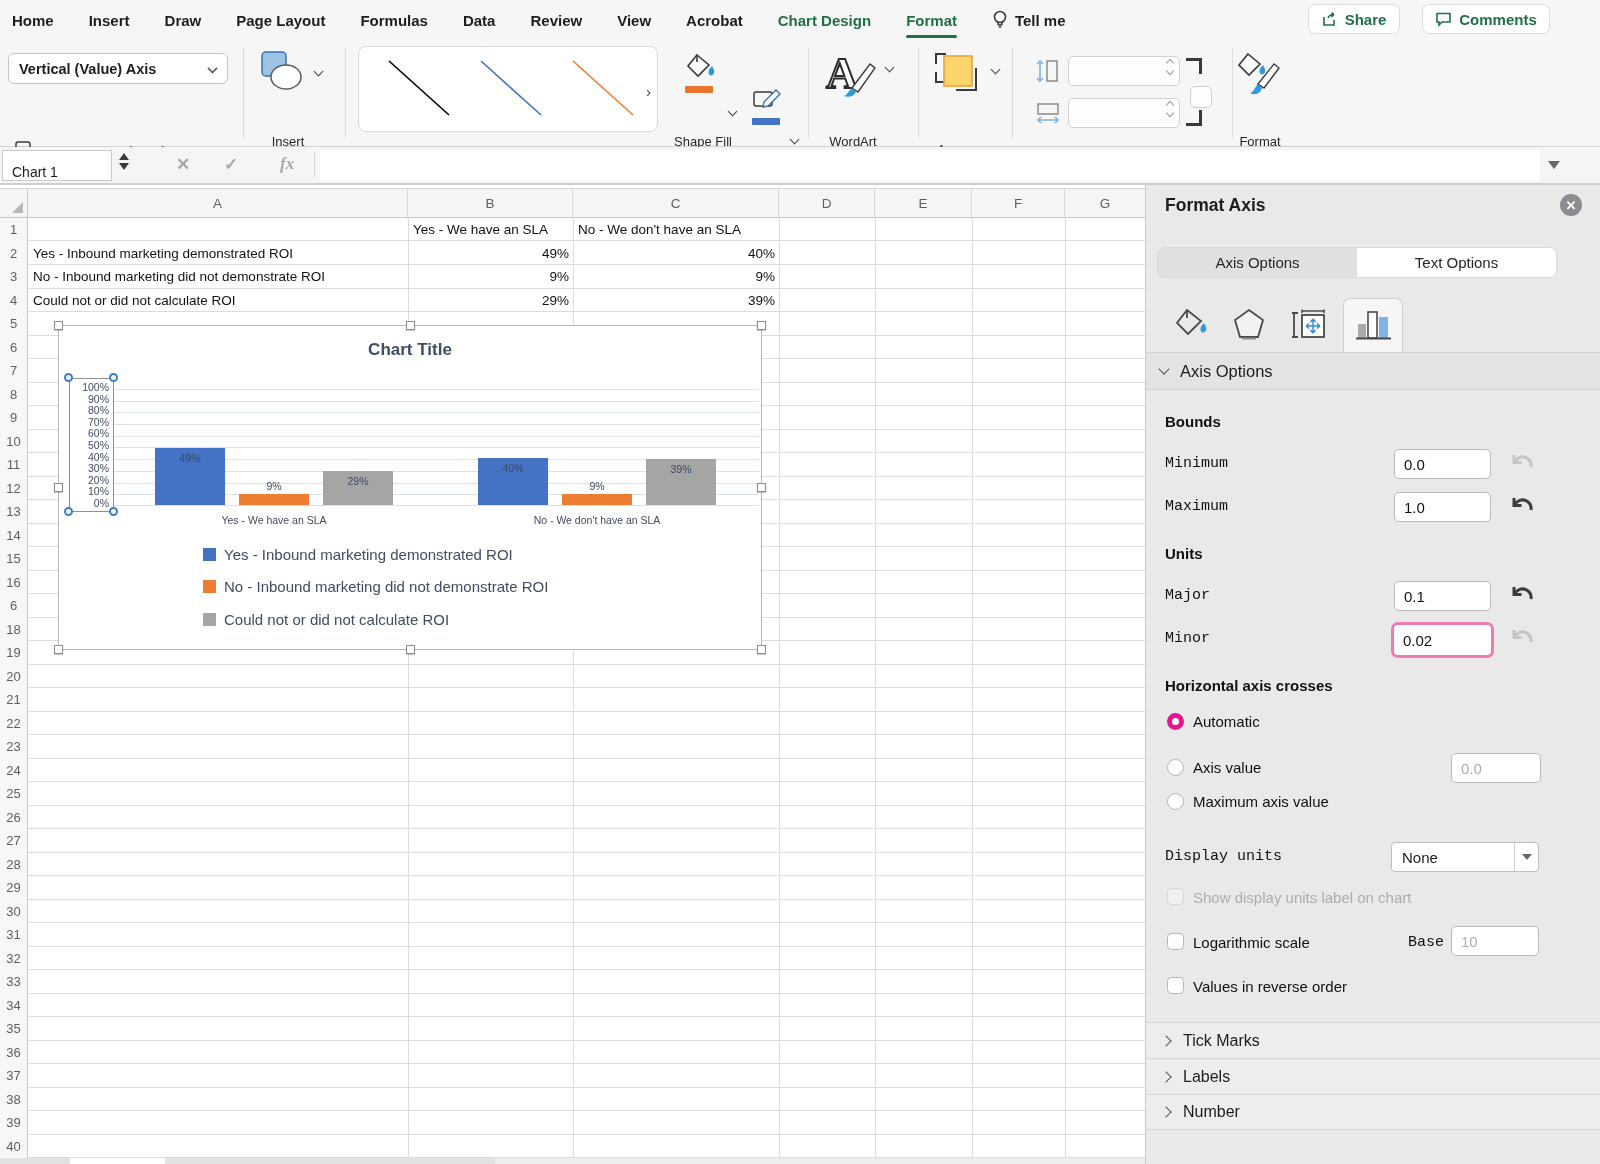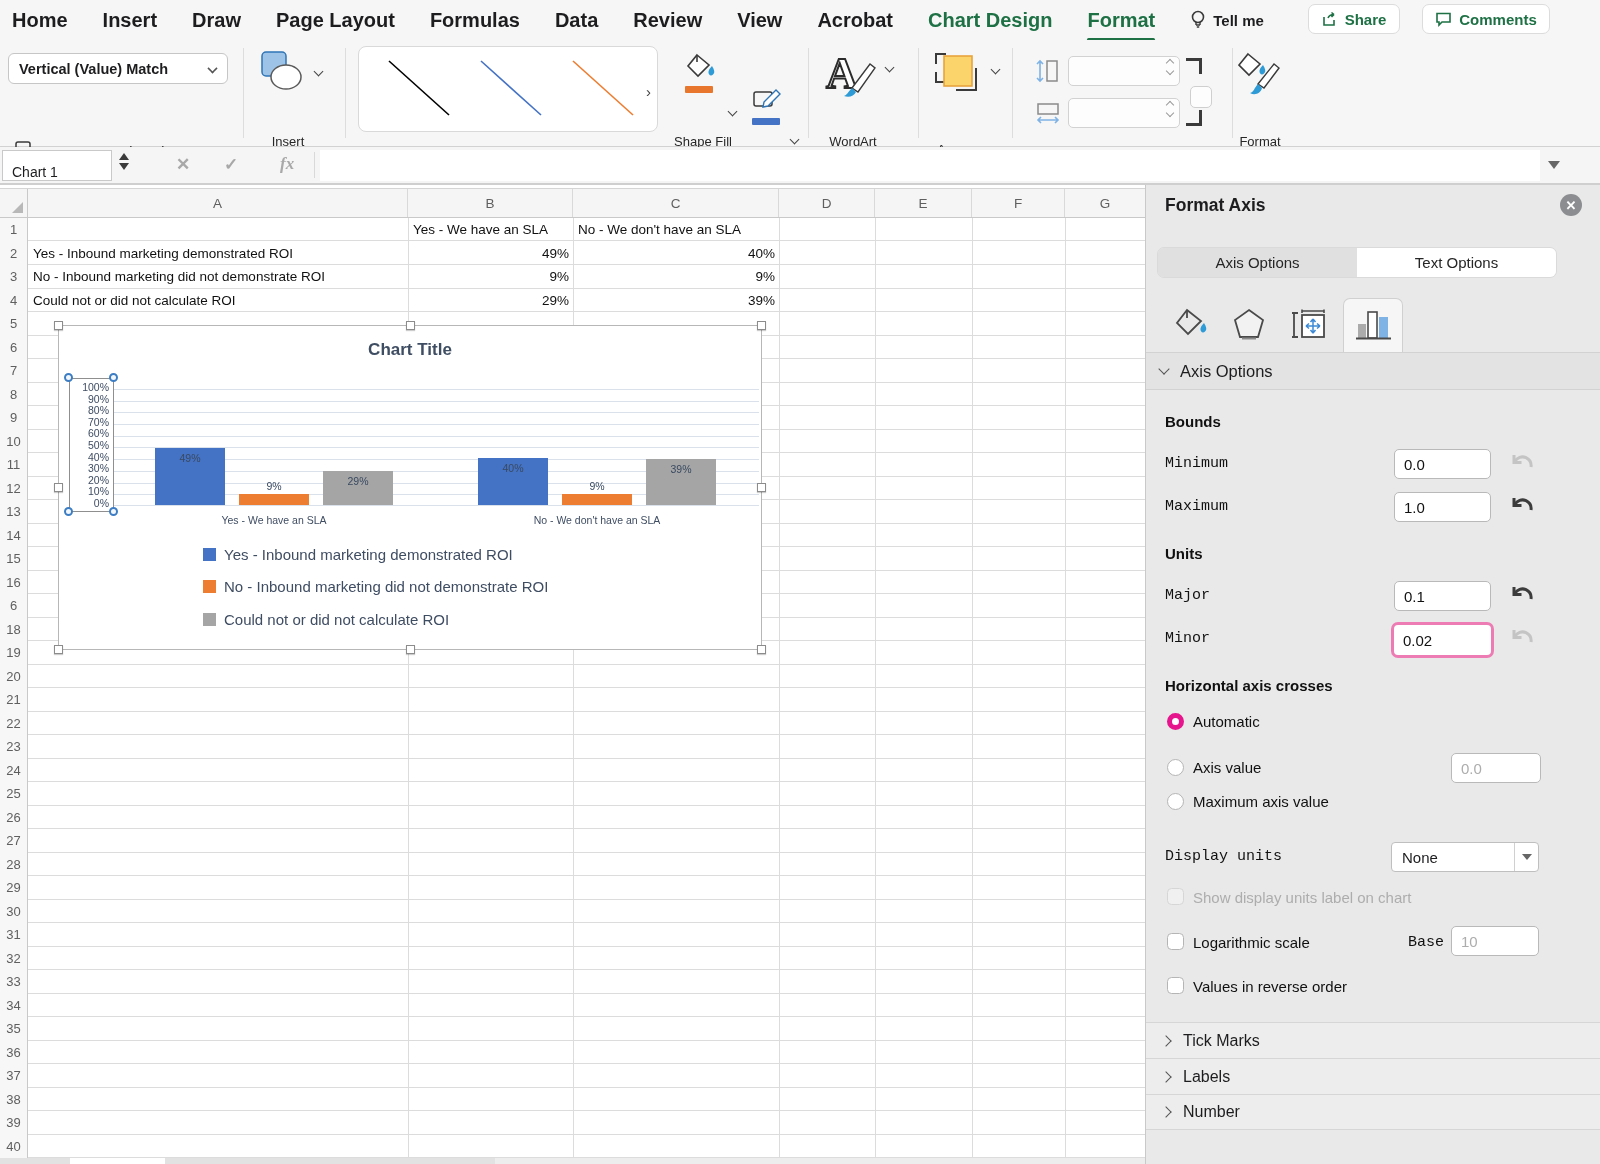--- a/index.html
+++ b/index.html
@@ -3,21 +3,21 @@
 <meta charset="utf-8">
 <style>
   * { margin:0; padding:0; box-sizing:border-box; }
   html,body { width:1600px; height:1164px; overflow:hidden; }
   body { font-family:"Liberation Sans", sans-serif; color:#1d1d1f; background:#fff; }
   .screen { position:relative; width:1600px; height:1164px; background:#fff; }
   .abs { position:absolute; }
 
   
   .menubar { position:absolute; left:0; top:0; width:1600px; height:40px; background:#f6f6f6; display:flex; align-items:center; padding-left:12px; }
-  .menu-item { font-size:20px; font-weight:600; color:#1d1d1f; margin-right:35px; white-space:nowrap; position:relative; cursor:default; }
+  .menu-item { font-size:15px; font-weight:600; color:#1d1d1f; margin-right:35px; white-space:nowrap; position:relative; cursor:default; }
   .menu-item.accent { color:#1e7145; }
   .menu-item.selected::after { content:""; position:absolute; left:0; right:0; bottom:-9px; height:3px; background:#1e7145; border-radius:2px; }
   .tellme { display:flex; align-items:center; gap:7px; font-size:15px; font-weight:600; }
   .pill-btn { position:absolute; top:4px; height:30px; background:#fff; border:1px solid #dcdcdc; border-radius:7px; display:flex; align-items:center; justify-content:center; gap:7px; color:#1e7145; font-size:15px; font-weight:700; }
   .pill-btn svg { stroke:#1e7145; }
 
   
   .ribbon { position:absolute; left:0; top:40px; width:1600px; height:107px; background:#f6f6f6; border-bottom:1px solid #d2d2d2; }
   .rsep { position:absolute; top:8px; width:1px; height:90px; background:#dddddd; }
   .sel-dropdown { position:absolute; left:8px; top:13px; width:220px; height:31px; background:#fff; border:1px solid #c6c6c6; border-radius:6px; font-size:14.5px; font-weight:600; display:flex; align-items:center; padding:0 10px; }
@@ -148,21 +148,21 @@
     <div class="pill-btn" style="right:50px; width:128px;">
       <svg width="17" height="16" viewBox="0 0 17 16" fill="none" stroke-width="1.6">
           <path d="M2 2.5 H15 V11 H7 L4 14 V11 H2 Z"></path>
         </svg>
       <span>Comments</span>
     </div>
   </div>
 
   <div class="ribbon">
     <div class="sel-dropdown">
-      <span>Vertical (Value) Match</span>
+      <span>Vertical (Value) Axis</span>
       <span class="caret"></span>
     </div>
     <div class="reset-row">
       <svg width="20" height="24" viewBox="0 0 20 24">
           <rect x="2" y="2" width="14" height="19" rx="2" fill="none" stroke="#3a3a3a" stroke-width="1.5"></rect>
           <path d="M5 7 C4 9 4.5 11 6.5 12 M6.5 12 L4 12 M6.5 12 L6 9.5" stroke="#3a3a3a" fill="none" stroke-width="1.3"></path>
           <path d="M5 16 H13 M5 18.5 H10" stroke="#9a9a9a" stroke-width="1.2"></path>
         </svg>
       <span>Reset to Match Style</span>
     </div>

